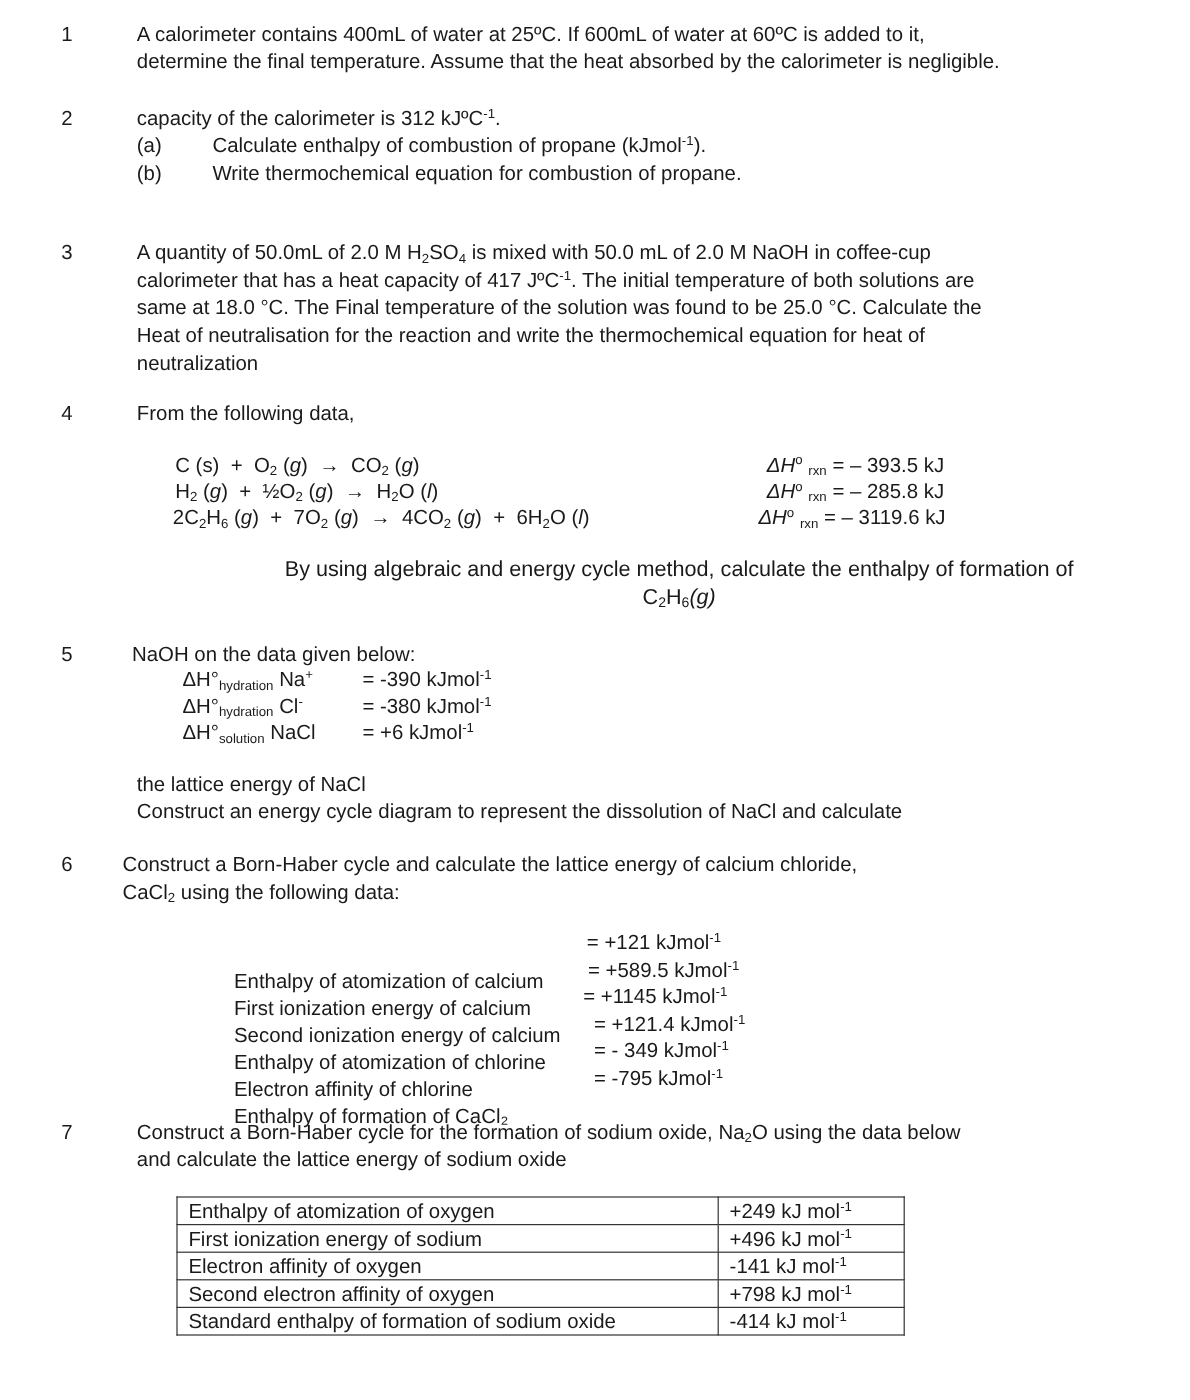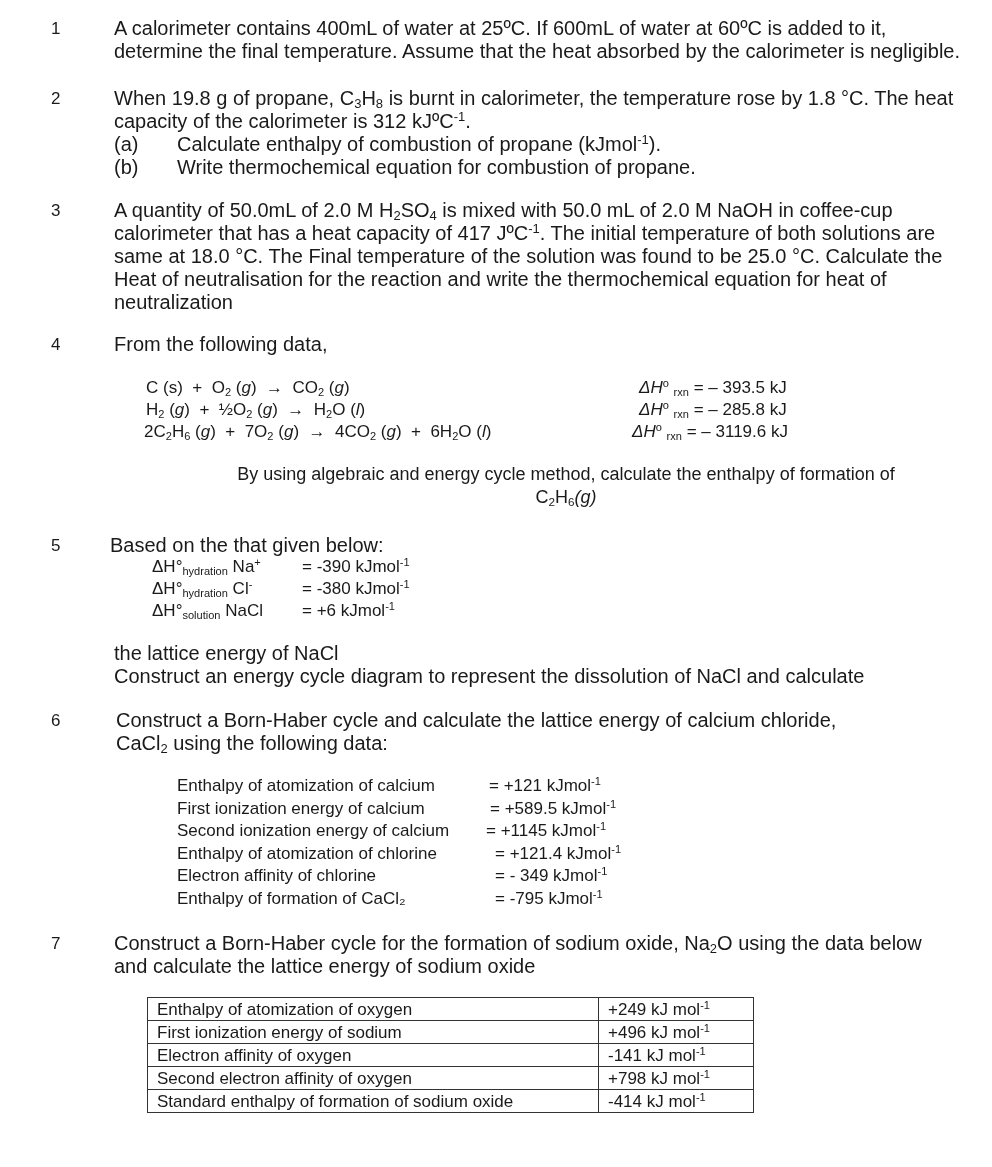--- a/index.html
+++ b/index.html
@@ -25,21 +25,21 @@
       position: absolute;
       left: 51px;
       font-size: 17px;
       line-height: 23px;
     }
     .qbody {
       position: absolute;
       left: 114px;
       width: 840px;
       line-height: 23px;
-      font-size: 20px;
+      font-size: 17px;
     }
     .line { display: block; white-space: nowrap; }
     .sub { font-size: 0.65em; vertical-align: -0.25em; line-height: 0; }
     .sup { font-size: 0.65em; vertical-align: 0.55em; line-height: 0; }
     .it { font-style: italic; }
     .part { display: flex; white-space: nowrap; }
     .part-label { width: 63px; }
     .eq-row {
       position: absolute;
       white-space: nowrap;
@@ -58,21 +58,21 @@
       white-space: nowrap;
       line-height: 22px;
     }
     .hyd-label { display: inline-block; width: 150px; }
     .ca-row {
       position: absolute;
       left: 177px;
       white-space: nowrap;
       line-height: 22.5px;
     }
-    .ca-label { position: absolute; left: 0; }
+    .ca-label { position: absolute; left: 18px; margin-top: 32px; }
     .ca-val { position: absolute; white-space: nowrap; }
     table.na2o {
       position: absolute;
       left: 147px;
       top: 997px;
       border-collapse: collapse;
       font-size: 17px;
     }
     table.na2o td {
       border: 1.5px solid #333;
@@ -91,21 +91,20 @@
   <span class="qnum">1</span>
   <div class="qbody">
     <span class="line">A calorimeter contains 400mL of water at 25ºC. If 600mL of water at 60ºC is added to it,</span>
     <span class="line">determine the final temperature. Assume that the heat absorbed by the calorimeter is negligible.</span>
   </div>
 </div>
 
 <div class="q" style="top:87px;">
   <span class="qnum">2</span>
   <div class="qbody">
-    <span class="line"><span>When 19.8 g of propane, C</span><span class="sub">3</span><span>H</span><span class="sub">8</span><span> is burnt in calorimeter, the temperature rose by 1.8 °C. The heat</span></span>
     <span class="line"><span>capacity of the calorimeter is 312 kJºC</span><span class="sup">-1</span><span>.</span></span>
     <div class="part">
       <span class="part-label">(a)</span>
       <span><span>Calculate enthalpy of combustion of propane (kJmol</span><span class="sup">-1</span><span>).</span></span>
     </div>
     <div class="part">
       <span class="part-label">(b)</span>
       <span>Write thermochemical equation for combustion of propane.</span>
     </div>
   </div>
@@ -140,21 +139,21 @@
 <div class="q" style="top:463px;">
   <div class="qbody" style="left:146px;font-size:18px;line-height:23px;text-align:center;">
     <span class="line">By using algebraic and energy cycle method, calculate the enthalpy of formation of</span>
     <span class="line"><span>C</span><span class="sub">2</span><span>H</span><span class="sub">6</span><span class="it">(g)</span></span>
   </div>
 </div>
 
 <div class="q" style="top:534px;">
   <span class="qnum">5</span>
   <div class="qbody" style="left:110px;">
-    <span class="line">Based on the that given below:</span>
+    <span class="line">NaOH on the data given below:</span>
   </div>
 </div>
 
 <div class="hyd-row" style="top:556px;">
   <span class="hyd-label"><span>ΔH°</span><span class="sub">hydration</span><span> Na</span><span class="sup">+</span></span><span><span>= -390 kJmol</span><span class="sup">-1</span></span>
 </div>
 <div class="hyd-row" style="top:578px;">
   <span class="hyd-label"><span>ΔH°</span><span class="sub">hydration</span><span> Cl</span><span class="sup">-</span></span><span><span>= -380 kJmol</span><span class="sup">-1</span></span>
 </div>
 <div class="hyd-row" style="top:600px;">
@@ -163,21 +162,21 @@
 
 <div class="q" style="top:642px;">
   <div class="qbody">
     <span class="line">the lattice energy of NaCl</span>
     <span class="line">Construct an energy cycle diagram to represent the dissolution of NaCl and calculate</span>
   </div>
 </div>
 
 <div class="q" style="top:709px;">
   <span class="qnum">6</span>
-  <div class="qbody" style="left:116px;">
+  <div class="qbody" style="left:102px;">
     <span class="line">Construct a Born-Haber cycle and calculate the lattice energy of calcium chloride,</span>
     <span class="line"><span>CaCl</span><span class="sub">2</span><span> using the following data:</span></span>
   </div>
 </div>
 
 <div class="ca-row" style="top:775px;">
   <span class="ca-label">Enthalpy of atomization of calcium</span>
   <span class="ca-val" style="left:312px;"><span>=  +121 kJmol</span><span class="sup">-1</span></span>
 </div>
 <div class="ca-row" style="top:798px;">

